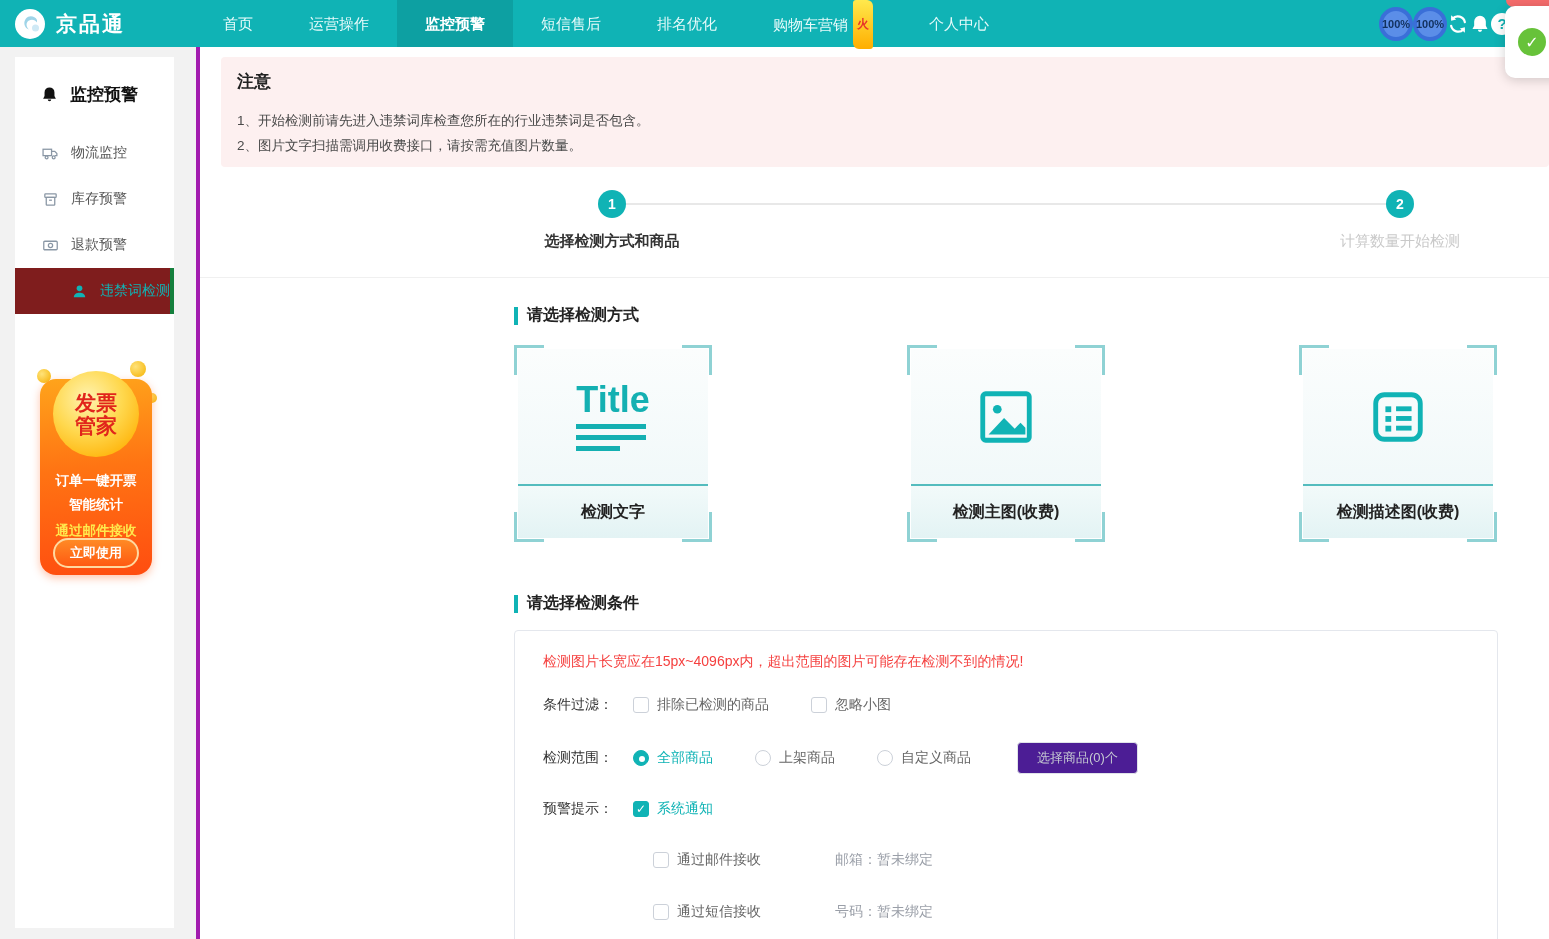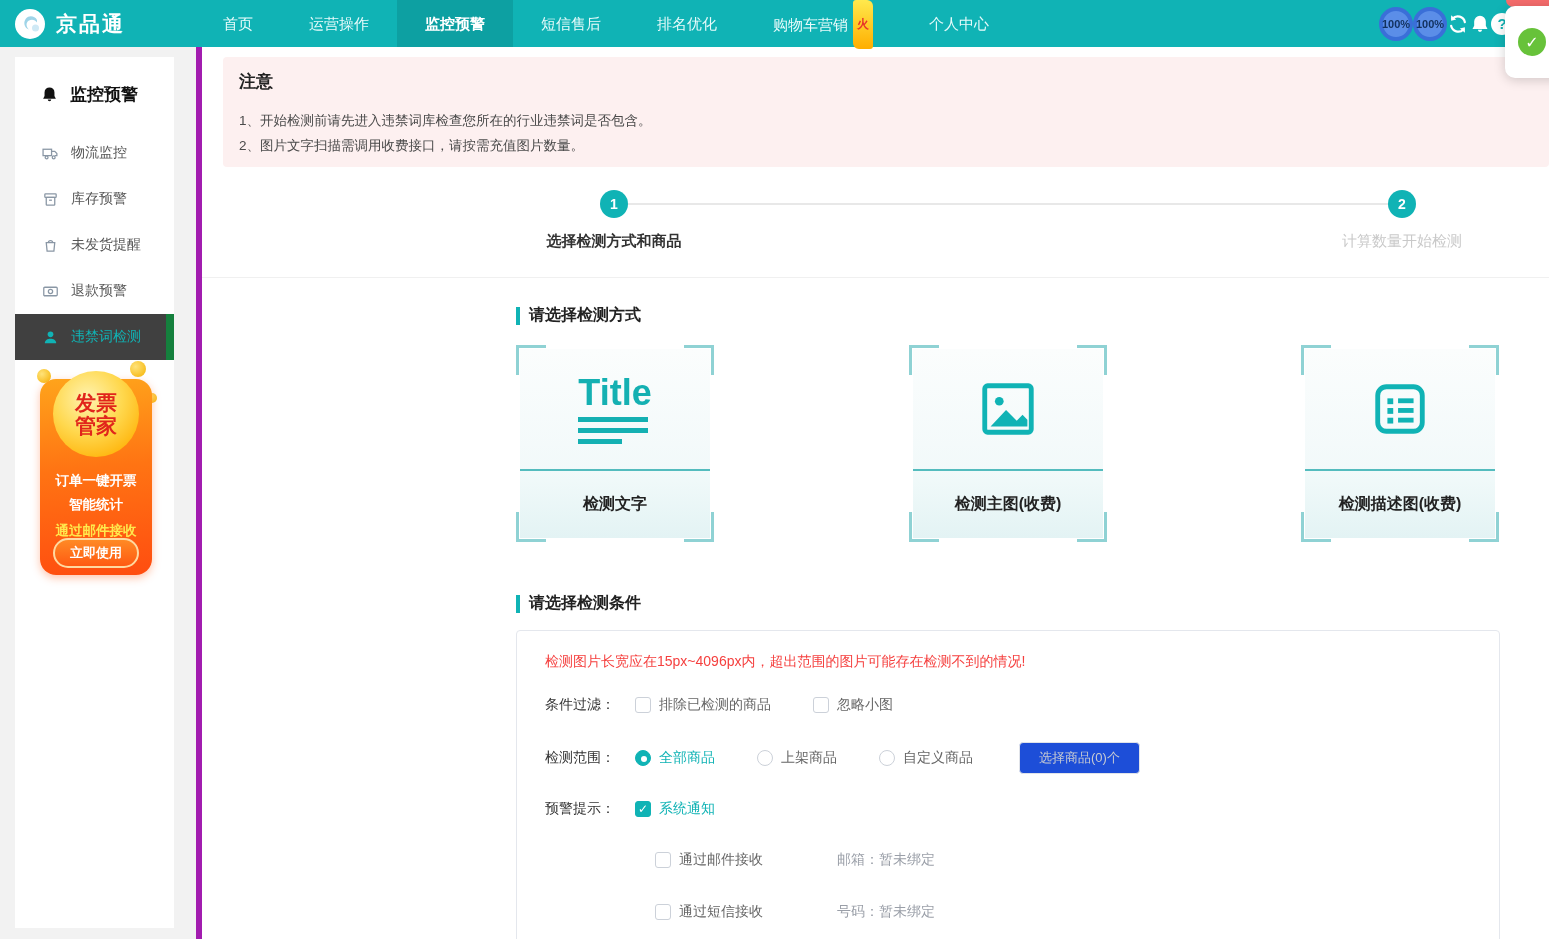--- a/index.html
+++ b/index.html
@@ -29,41 +29,41 @@
   .toast-red { position:absolute; left:1506px; top:-7px; width:140px; height:14px; border-radius:7px; background:#f56c6c; z-index:28; }
   .toast { position:absolute; left:1505px; top:6px; width:150px; height:72px; background:#fff; border-radius:10px;
     box-shadow:0 2px 12px rgba(0,0,0,0.18); z-index:30; display:flex; align-items:center; padding-left:13px; }
   .toast-check { width:28px; height:28px; border-radius:50%; background:#67c23a; color:#fff; font-size:16px; font-weight:bold;
     display:flex; align-items:center; justify-content:center; }
   .toast-check::after { content:"✓"; }
   
   .sidebar { position:absolute; left:15px; top:57px; width:159px; height:871px; background:#fff; }
   .sidebar-title { display:flex; align-items:center; gap:12px; padding:26px 0 24px 26px; font-size:17px; font-weight:bold; color:#111; }
   .side-item { height:46px; display:flex; align-items:center; gap:12px; padding-left:27px; font-size:14px; color:#555; cursor:pointer; }
-  .side-item.active { background:#404040; color:#10b3b5; border-right:8px solid #15803d; }
+  .side-item.active { background:#7f1d1d; color:#10b3b5; border-right:4px solid #15803d;justify-content:flex-end; }
   .side-ic { width:17px; height:17px; flex:0 0 17px; }
   
   .promo { position:absolute; left:25px; top:308px; width:112px; height:212px; cursor:pointer; }
   .coin { position:absolute; border-radius:50%; background:radial-gradient(circle at 35% 35%, #ffe27a, #f5b301); }
   .coin1 { left:-3px; top:4px; width:14px; height:14px; }
   .coin2 { right:6px; top:-4px; width:16px; height:16px; }
   .coin3 { right:-5px; top:28px; width:10px; height:10px; }
   .promo-main { position:absolute; left:0; top:14px; width:112px; height:196px; border-radius:16px;
     background:linear-gradient(175deg,#ffa41b 0%,#ff7413 45%,#ff4d10 100%); box-shadow:0 3px 8px rgba(255,90,20,0.35); }
   .promo-circle { position:absolute; left:13px; top:-8px; width:86px; height:86px; border-radius:50%;
     background:radial-gradient(circle at 40% 32%, #fff3b0, #ffd84e 45%, #ffae00 88%);
     display:flex; flex-direction:column; align-items:center; justify-content:center;
     font-size:21px; font-weight:bold; color:#e1251b; line-height:1.1; }
   .promo-t1 { position:absolute; top:90px; width:100%; text-align:center; color:#fff; font-weight:bold; font-size:13.5px; line-height:1.75; }
   .promo-t2 { position:absolute; top:143px; width:100%; text-align:center; color:#ffe94d; font-weight:bold; font-size:13.5px; }
   .promo-btn { position:absolute; bottom:7px; left:50%; transform:translateX(-50%); white-space:nowrap;
     background:linear-gradient(180deg,#ff8a25,#ff5a12); border:2px solid #ffd9a0; border-radius:16px;
     color:#fff; font-size:13px; font-weight:bold; padding:4px 15px; cursor:pointer; }
   
-  .main { position:absolute; left:196px; top:47px; right:0; bottom:0; background:#fff; border-left:6px solid #a21caf; }
+  .main { position:absolute; left:196px; top:47px; right:0; bottom:0; background:#fff; border-left:4px solid #a21caf; }
   .notice { position:absolute; left:21px; top:10px; right:0; height:110px; background:#fdf0f0; border-radius:4px; padding:13px 0 0 16px; }
   .notice-title { font-size:17px; font-weight:bold; color:#222; margin-bottom:15px; }
   .notice-line { font-size:13.5px; color:#4a4a4a; line-height:25px; }
   
   .step-line { position:absolute; left:412px; top:156px; width:788px; height:2px; background:#e8e8e8; }
   .step-circle { position:absolute; top:143px; width:28px; height:28px; border-radius:50%; background:#10b3b5;
     color:#fff; font-size:14px; font-weight:bold; display:flex; align-items:center; justify-content:center; }
   .sc1 { left:398px; } .sc2 { left:1186px; }
   .step-label { position:absolute; top:185px; transform:translateX(-50%); font-size:15px; white-space:nowrap; }
   .sl1 { left:412px; color:#333; font-weight:bold; }
@@ -77,21 +77,21 @@
   .card { position:absolute; top:298px; width:198px; height:197px; cursor:pointer; }
   .c1 { left:314px; } .c2 { left:707px; } .c3 { left:1099px; }
   .corner { position:absolute; width:30px; height:30px; border:3px solid #8fd2d4; }
   .tl { top:0; left:0; border-right:none; border-bottom:none; }
   .tr { top:0; right:0; border-left:none; border-bottom:none; }
   .bl { bottom:0; left:0; border-right:none; border-top:none; }
   .br { bottom:0; right:0; border-left:none; border-top:none; }
   .card-inner { position:absolute; left:4px; right:4px; top:4px; bottom:4px;
     background:linear-gradient(180deg,#fbfdfd,#edf7f8); display:flex; flex-direction:column; }
   .card-icon-area { flex:1; display:flex; align-items:center; justify-content:center; border-bottom:2px solid #54bcbe; }
-  .card-label { height:67px; display:flex; align-items:center; justify-content:center; font-size:16px; font-weight:bold; color:#222;
+  .card-label { height:52px; display:flex; align-items:center; justify-content:center; font-size:16px; font-weight:bold; color:#222;
     background:linear-gradient(180deg,#f2fafa,#e3f3f4); }
   .title-ico { text-align:center; }
   .title-ico .tt { color:#14b0b2; font-size:36px; font-weight:bold; font-family:"Liberation Sans",sans-serif; line-height:1; }
   .title-ico .ln { height:5px; background:#14b0b2; margin-top:6px; }
   .ln1,.ln2 { width:70px; } .ln3 { width:44px; margin-right:auto; }
   
   .cond-box { position:absolute; left:314px; top:583px; width:984px; height:360px; border:1px solid #e4e7ed; border-radius:4px; background:#fff; }
   .warning { position:absolute; left:28px; top:22px; color:#f5403f; font-size:14px; }
   .crow { position:absolute; left:28px; display:flex; align-items:center; }
   .r-filter { top:65px; } .r-scope { top:111px; } .r-alert { top:169px; }
@@ -100,21 +100,21 @@
   .opt { display:flex; align-items:center; margin-right:42px; cursor:pointer; }
   .opt-label { margin-left:8px; font-size:14px; color:#666; }
   .opt-label.teal { color:#10b3b5; }
   .cbx { width:16px; height:16px; border:1px solid #ccd1d9; border-radius:3px; background:#fff; }
   .cbx.checked { background:#10b3b5; border-color:#10b3b5; color:#fff; font-size:12px; display:flex; align-items:center; justify-content:center; }
   .cbx.checked::after { content:"✓"; }
   .rdo { width:16px; height:16px; border:1px solid #ccd1d9; border-radius:50%; background:#fff; position:relative; }
   .rdo.selected { background:#10b3b5; border-color:#10b3b5; }
   .rdo.selected::after { content:""; position:absolute; left:5px; top:5px; width:6px; height:6px; border-radius:50%; background:#fff; }
   .sel-btn { margin-left:4px; height:32px; padding:0 19px; border:1px solid #e0e3e9; border-radius:4px;
-    background:#1d4ed8; color:#c6cad2; font-size:13px; cursor:not-allowed; }
+    background:#4c1d95; color:#c6cad2; font-size:13px; cursor:not-allowed; }
   .status-text { margin-left:32px; font-size:14px; color:#9a9fa8; }
 </style>
 </head>
 <body>
 
 <div class="header">
   <div class="logo">
     <svg class="logo-icon" viewBox="0 0 32 32">
       <circle cx="16" cy="16" r="15" fill="#ffffff"></circle>
       <path d="M23 12c-2-4-8-5-11-1.5C9 14 10 20 15 21.5c-3-2.5-3.5-7 0-9 3-1.8 6.5-0.5 8 2z" fill="#9fd4e8"></path>
@@ -180,27 +180,20 @@
     </svg>
     <span>物流监控</span>
   </div>
   <div class="side-item">
     <svg class="side-ic" viewBox="0 0 24 24" fill="none" stroke="#8a97a5" stroke-width="1.8">
       <rect x="4" y="4" width="16" height="5" rx="1"></rect>
         <rect x="6" y="9" width="12" height="11" rx="1"></rect>
         <path d="M10 13h4"></path>
     </svg>
     <span>库存预警</span>
-  </div>
-  <div class="side-item">
-    <svg class="side-ic" viewBox="0 0 24 24" fill="none" stroke="#8a97a5" stroke-width="1.8">
-      <path d="M6 8h12l-1.2 12H7.2L6 8z"></path>
-        <path d="M9 8a3 3 0 0 1 6 0"></path>
-    </svg>
-    <span>未发货提醒</span>
   </div>
   <div class="side-item">
     <svg class="side-ic" viewBox="0 0 24 24" fill="none" stroke="#8a97a5" stroke-width="1.8">
       <rect x="2.5" y="6" width="19" height="12" rx="1.5"></rect>
         <circle cx="12" cy="12" r="3"></circle>
     </svg>
     <span>退款预警</span>
   </div>
   <div class="side-item active">
     <svg class="side-ic" viewBox="0 0 24 24" fill="#10b3b5">

